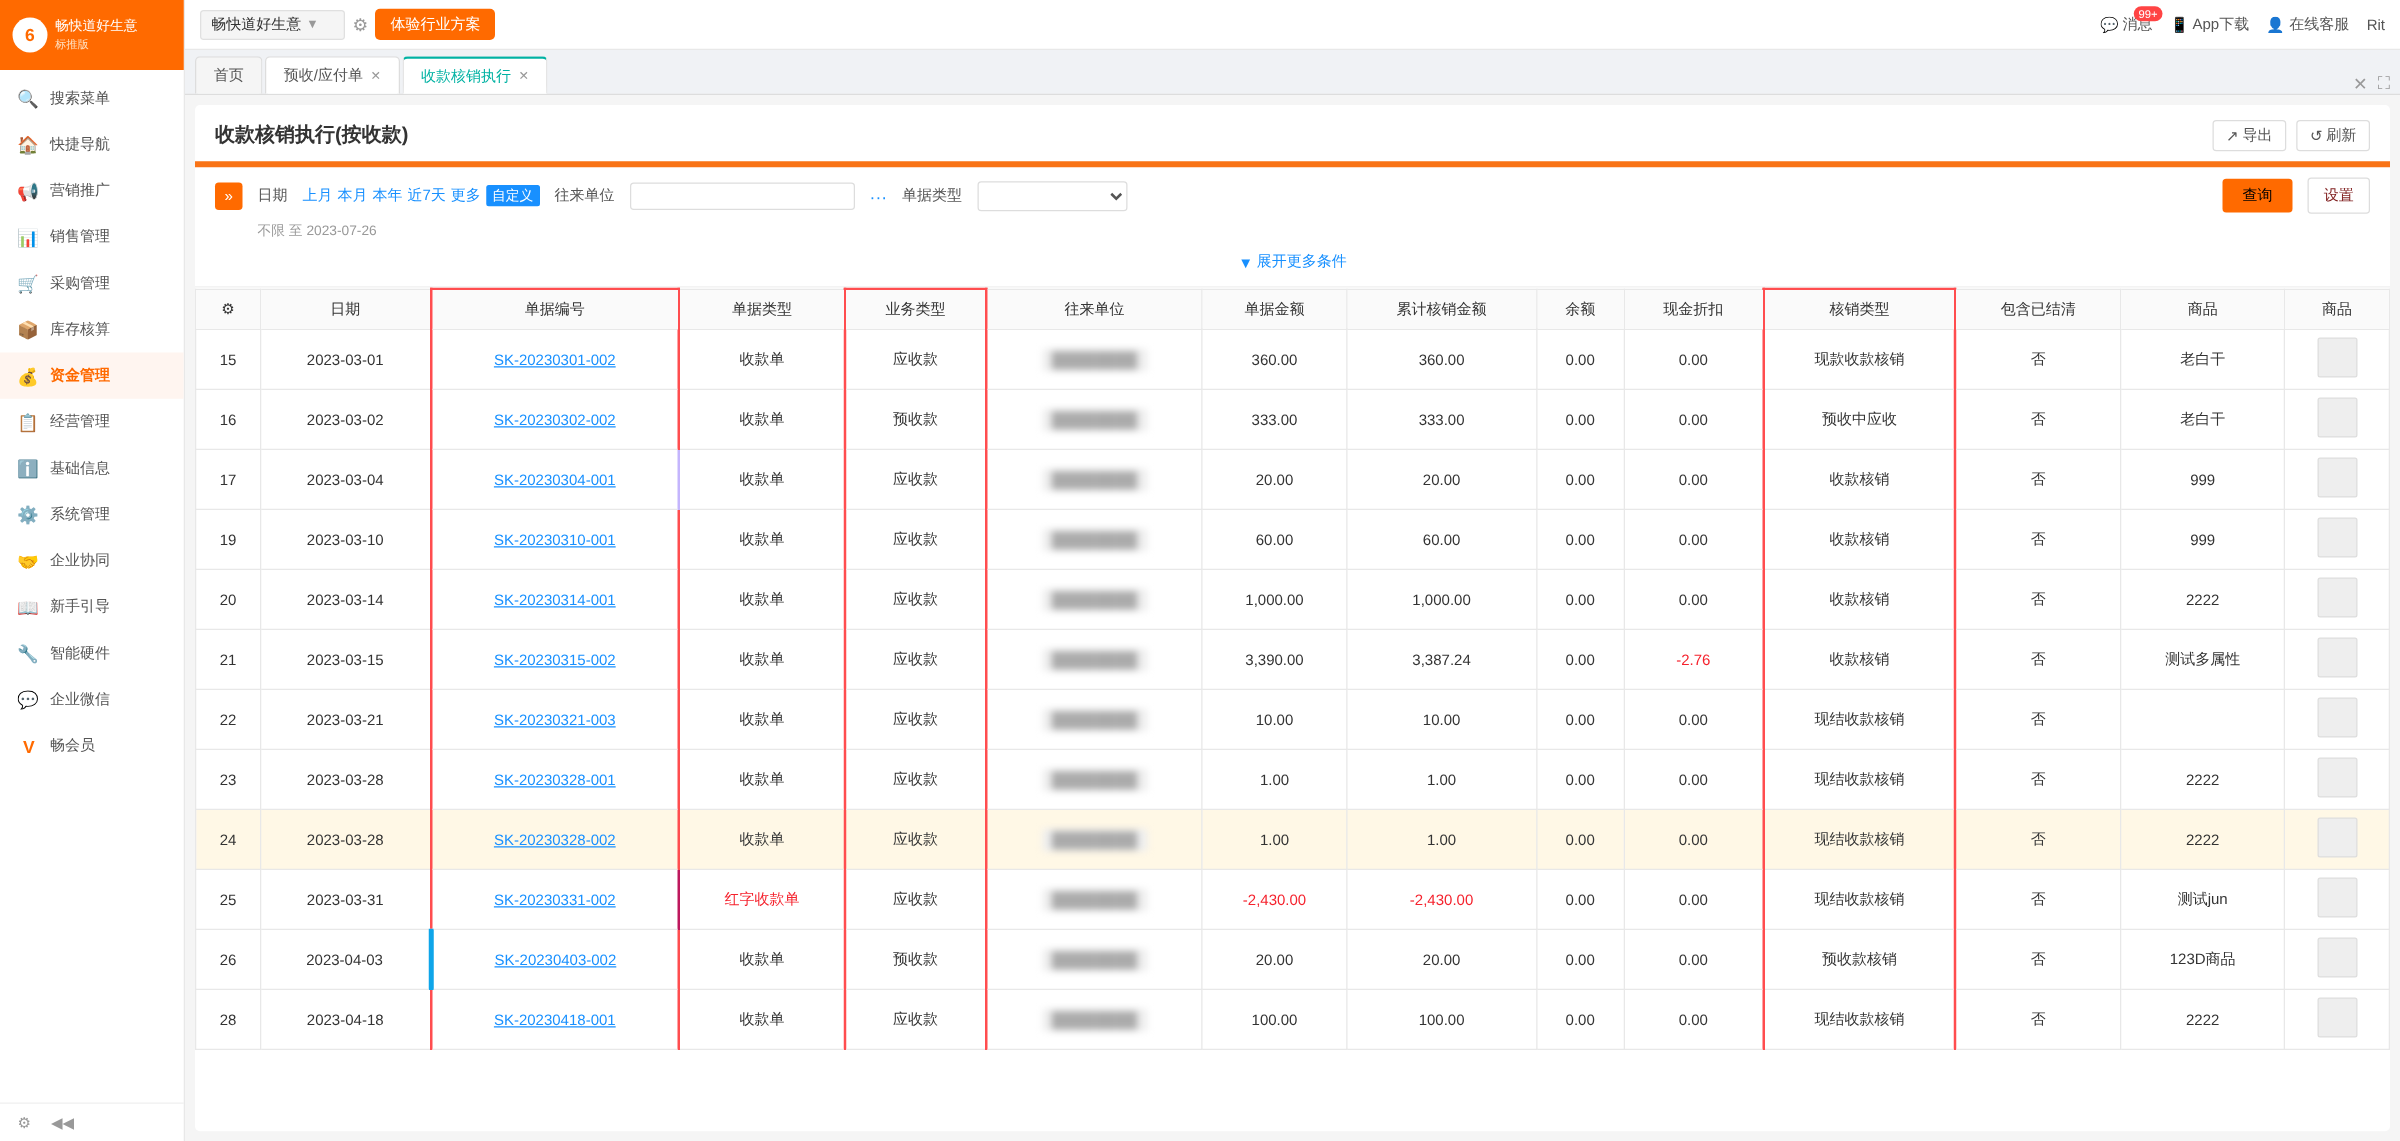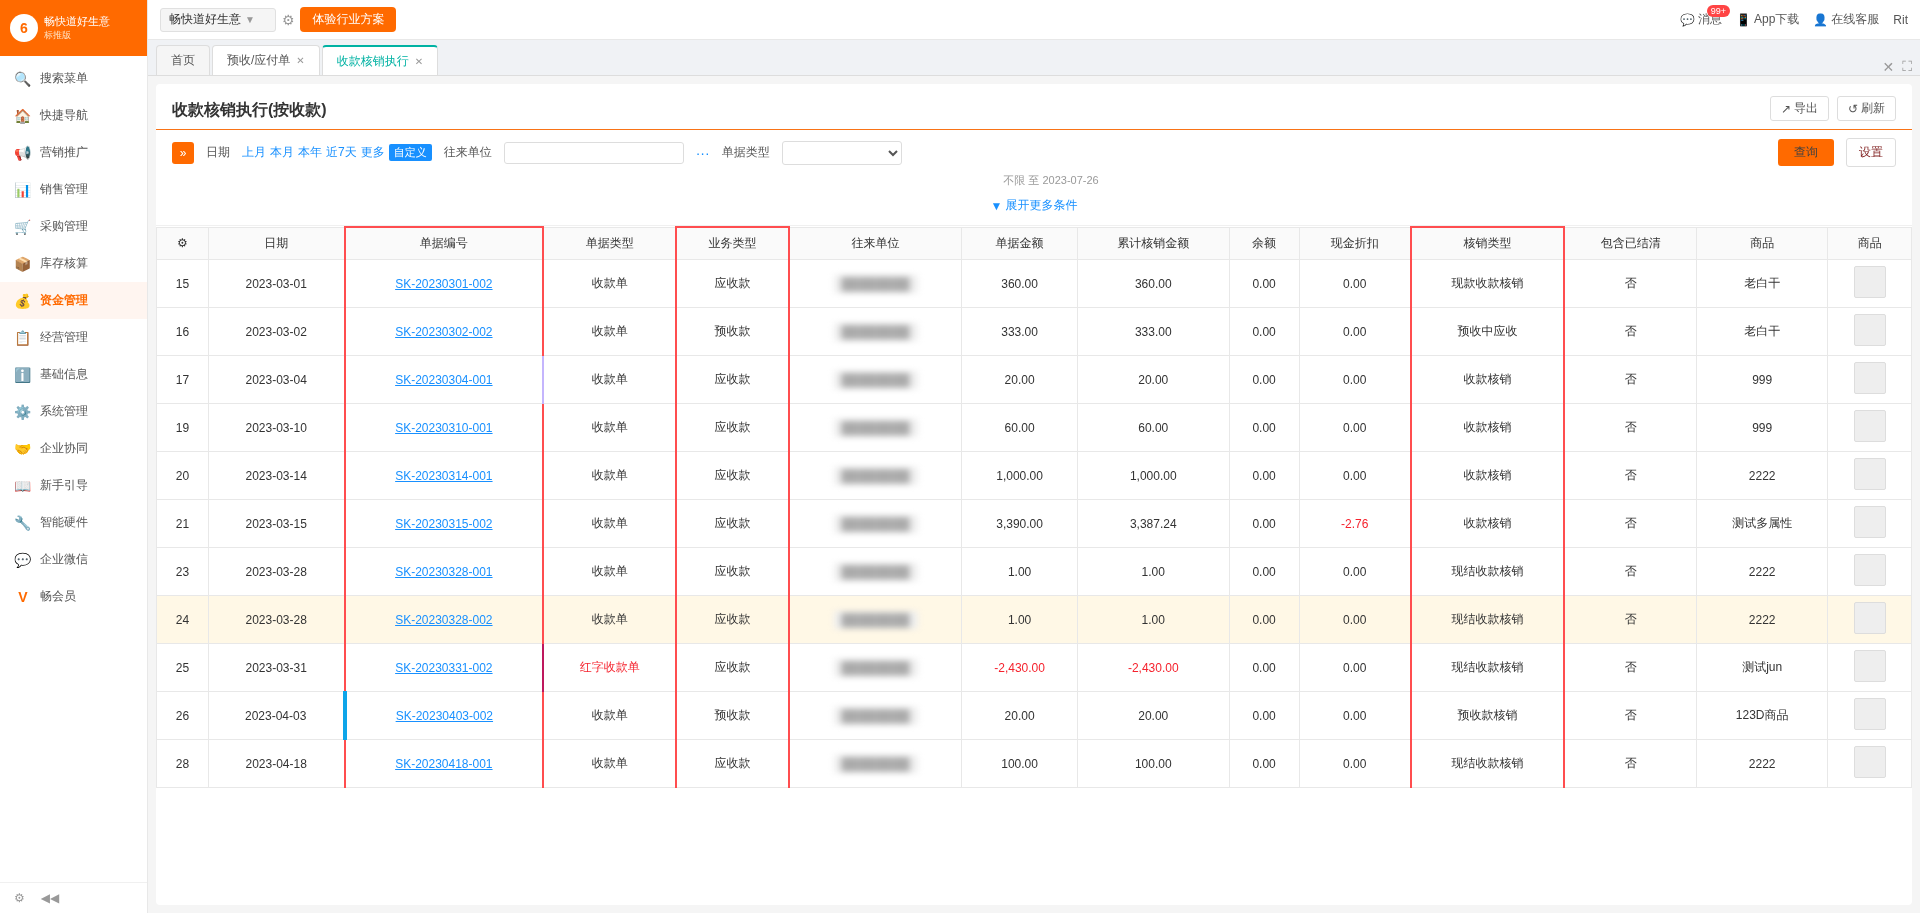--- a/index.html
+++ b/index.html
@@ -42,39 +42,39 @@
     .tab-home { background: #f5f5f5; color: #555; }
     .tab-close { color: #999; font-size: 10px; cursor: pointer; }
     .tabbar-right { margin-left: auto; display: flex; align-items: center; gap: 8px; }
     .tabbar-close-btn { color: #999; cursor: pointer; font-size: 14px; }
     .tabbar-expand-btn { color: #999; cursor: pointer; font-size: 14px; }
 
     
     .content { flex: 1; overflow: hidden; display: flex; flex-direction: column; background: #fff; margin: 8px; border-radius: 4px; }
 
     
-    .page-header { padding: 12px 16px 8px; display: flex; align-items: flex-end; justify-content: space-between; border-bottom: 1px solid #f97316; }
+    .page-header { padding: 12px 16px 8px; display: flex; align-items: center; justify-content: space-between; border-bottom: 5px solid #f97316; }
     .page-title { font-size: 16px; font-weight: bold; color: #333; }
     .page-actions { display: flex; gap: 8px; }
     .btn-export { display: flex; align-items: center; gap: 3px; color: #555; border: 1px solid #ddd; border-radius: 3px; padding: 3px 10px; cursor: pointer; font-size: 12px; background: #fff; }
     .btn-refresh { display: flex; align-items: center; gap: 3px; color: #555; border: 1px solid #ddd; border-radius: 3px; padding: 3px 10px; cursor: pointer; font-size: 12px; background: #fff; }
 
     
     .filter-bar { padding: 8px 16px; background: #fff; border-bottom: 1px solid #f0f0f0; display: flex; flex-direction: column; gap: 6px; }
     .filter-row { display: flex; align-items: center; gap: 12px; }
     .filter-toggle { background: #ff6a00; color: #fff; border: none; width: 22px; height: 22px; border-radius: 3px; cursor: pointer; font-size: 12px; display: flex; align-items: center; justify-content: center; flex-shrink: 0; }
     .filter-label { color: #555; font-size: 12px; white-space: nowrap; }
     .filter-date-btns { display: flex; gap: 4px; align-items: center; }
     .filter-date-btn { color: #1890ff; cursor: pointer; font-size: 12px; background: none; border: none; }
     .filter-date-custom { color: #fff; background: #1890ff; border-radius: 2px; padding: 1px 5px; cursor: pointer; font-size: 11px; }
     .filter-date-range { color: #999; font-size: 11px; }
     .filter-input { border: 1px solid #ddd; border-radius: 3px; padding: 3px 8px; font-size: 12px; color: #555; min-width: 160px; background: #fff; }
     .filter-dots { color: #1890ff; font-size: 14px; cursor: pointer; }
     .filter-select { border: 1px solid #ddd; border-radius: 3px; padding: 3px 8px; font-size: 12px; color: #555; min-width: 120px; background: #fff; }
-    .btn-query { background: #ff6a00; color: #404040; border: none; border-radius: 3px; padding: 5px 16px; cursor: pointer; font-size: 12px; }
+    .btn-query { background: #ff6a00; color: #000000; border: none; border-radius: 3px; padding: 5px 16px; cursor: pointer; font-size: 12px; }
     .btn-settings { border: 1px solid #ddd; background: #fff; color: #7f1d1d; border-radius: 3px; padding: 5px 12px; cursor: pointer; font-size: 12px; }
     .filter-expand { display: flex; justify-content: center; padding: 3px 0; }
     .filter-expand-btn { color: #1890ff; font-size: 12px; cursor: pointer; display: flex; align-items: center; gap: 3px; background: none; border: none; }
 
     
     .table-wrapper { flex: 1; overflow: auto; position: relative; }
     table { width: 100%; border-collapse: collapse; font-size: 12px; }
     thead th { background: #fafafa; border: 1px solid #e8e8e8; padding: 7px 8px; text-align: center; white-space: nowrap; color: #333; font-weight: 500; position: sticky; top: 0; z-index: 1; }
     tbody td { border: 1px solid #e8e8e8; padding: 6px 8px; text-align: center; white-space: nowrap; color: #333; }
     tbody tr.highlighted { background: #fff8e6; }
@@ -247,21 +247,21 @@
           <input class="filter-input" style="width: 180px;">
           <span class="filter-dots">···</span>
           <span class="filter-label">单据类型</span>
           <select class="filter-select">
             <option></option>
           </select>
         </div>
         <button class="btn-query">查询</button>
         <button class="btn-settings">设置</button>
       </div>
-      <div class="filter-row" style="padding-left: 34px; justify-content: center;">
+      <div class="filter-row" style="padding-left: 34px;">
         <span class="filter-date-range">不限 至 2023-07-26</span>
       </div>
       <div class="filter-expand">
         <button class="filter-expand-btn">
           <span>▼</span>
           <span>展开更多条件</span>
         </button>
       </div>
     </div>
 
@@ -376,20 +376,36 @@
     <td class="">3,390.00</td>
     <td class="">3,387.24</td>
     <td>0.00</td>
     <td class="negative">-2.76</td>
     <td style="border-left:2px solid #ff4d4f; border-right:2px solid #ff4d4f;">收款核销</td>
     <td>否</td>
     <td>测试多属性</td>
     <td><div style="width:32px;height:32px;background:#eee;border:1px solid #ddd;border-radius:2px;display:inline-block;"></div></td>
   </tr>
             <tr>
+    <td>22</td>
+    <td>2023-03-21</td>
+    <td style="border-left:2px solid #ff4d4f; border-right:2px solid #ff4d4f;"><a class="link">SK-20230321-003</a></td>
+    <td style="color:#333">收款单</td>
+    <td style="border-left:2px solid #ff4d4f; border-right:2px solid #ff4d4f;">应收款</td>
+    <td><span class="blurred">████████</span></td>
+    <td class="">10.00</td>
+    <td class="">10.00</td>
+    <td>0.00</td>
+    <td class="">0.00</td>
+    <td style="border-left:2px solid #ff4d4f; border-right:2px solid #ff4d4f;">现结收款核销</td>
+    <td>否</td>
+    <td></td>
+    <td><div style="width:32px;height:32px;background:#eee;border:1px solid #ddd;border-radius:2px;display:inline-block;"></div></td>
+  </tr>
+            <tr>
     <td>23</td>
     <td>2023-03-28</td>
     <td style="border-left:2px solid #ff4d4f; border-right:2px solid #ff4d4f;"><a class="link">SK-20230328-001</a></td>
     <td style="color:#333">收款单</td>
     <td style="border-left:2px solid #ff4d4f; border-right:2px solid #ff4d4f;">应收款</td>
     <td><span class="blurred">████████</span></td>
     <td class="">1.00</td>
     <td class="">1.00</td>
     <td>0.00</td>
     <td class="">0.00</td>

